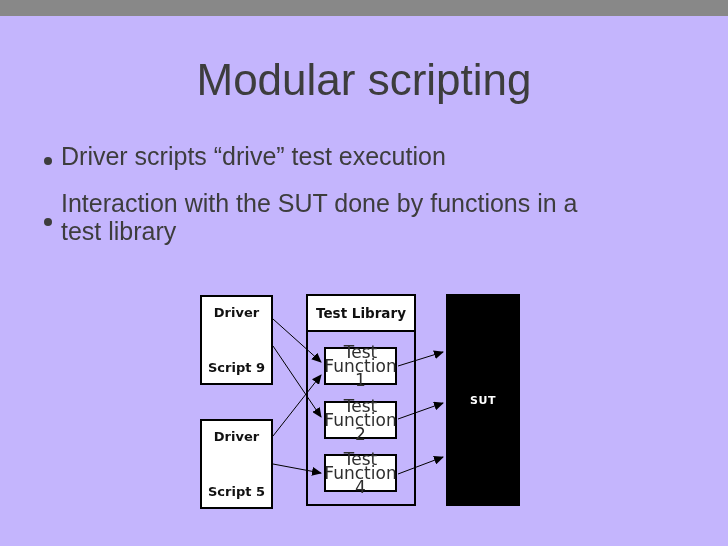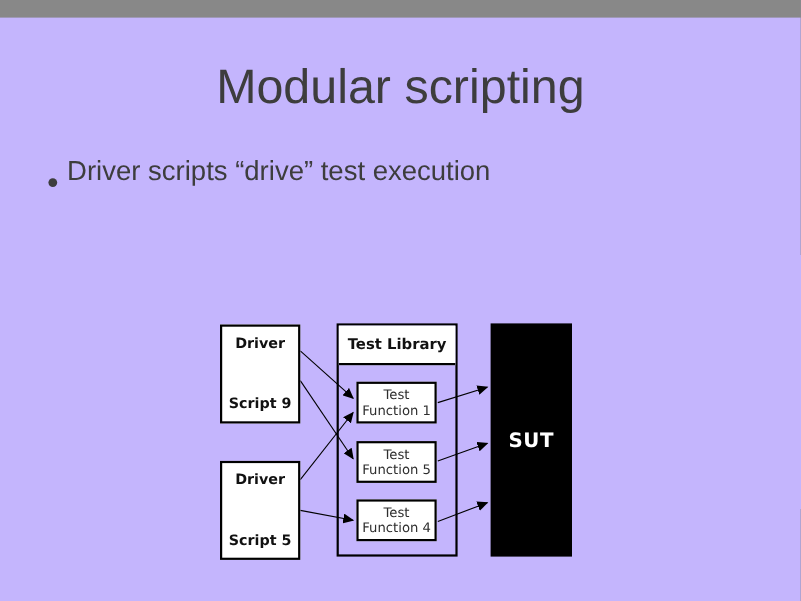--- a/index.html
+++ b/index.html
@@ -21,21 +21,21 @@
     line-height:52px;
     color:#3d3d3d;
   }
   .bullets{
     position:absolute;
     left:40px;top:126px;width:660px;
     color:#3d3d3d;
     font-size:25px;
     line-height:28px;
   }
-  .bullet{display:flex;align-items:flex-end;}
+  .bullet{display:flex;align-items:center;}
   .bullet + .bullet{margin-top:19px;}
   .dot{
     flex:0 0 auto;
     width:8px;height:8px;border-radius:50%;
     background:#3d3d3d;
     margin:10px 9px 0 4px;
   }
   .btext{flex:1 1 auto;}
 
   
@@ -70,49 +70,56 @@
   .lib-header{
     width:100%;height:36px;
     border-bottom:2px solid #000000;
     box-sizing:border-box;
     display:flex;align-items:center;justify-content:center;
     font-weight:bold;font-size:13.5px;color:#111111;
     background:#ffffff;
   }
   .tf{
     width:73px;height:38px;
-    font-size:12px;line-height:14px;
+    font-size:17px;line-height:14px;
     color:#2e2e2e;
     justify-content:center;
   }
   .tf1{left:124px;top:53px;}
   .tf2{left:124px;top:107px;}
   .tf3{left:124px;top:160px;}
   .sut{
     position:absolute;
     left:246px;top:0;width:74px;height:212px;
     background:#000000;
     display:flex;align-items:center;justify-content:center;
-    color:#ffffff;font-weight:bold;font-size:18px;
+    color:#ffffff;font-weight:bold;font-size:11px;
     letter-spacing:0.5px;
     text-align:right;
   }
 </style>
 </head>
 <body>
 
 <div class="slide">
 
   <h1 class="title">Modular scripting</h1>
 
   <div class="bullets">
     <div class="bullet">
       <span class="dot"></span>
       <div class="btext">
         <div>Driver scripts “drive” test execution</div>
+      </div>
+    </div>
+    <div class="bullet">
+      <span class="dot"></span>
+      <div class="btext">
+        <div>Interaction with the SUT done by functions in a</div>
+        <div>test library</div>
       </div>
     </div>
   </div>
 
   <div class="diagram">
 
     <svg class="arrows" viewBox="0 0 321 216" xmlns="http://www.w3.org/2000/svg">
       <defs>
         <marker id="arr" markerUnits="userSpaceOnUse" markerWidth="11" markerHeight="9" refX="9" refY="4.5" orient="auto">
           <path d="M0,0 L10,4.5 L0,9 z" fill="#000000"></path>
@@ -143,21 +150,21 @@
       <div class="lib-header">Test Library</div>
     </div>
 
     <div class="box tf tf1">
       <span>Test</span>
       <span>Function 1</span>
     </div>
 
     <div class="box tf tf2">
       <span>Test</span>
-      <span>Function 5</span>
+      <span>Function 2</span>
     </div>
 
     <div class="box tf tf3">
       <span>Test</span>
       <span>Function 4</span>
     </div>
 
     <div class="sut">
       <span>SUT</span>
     </div>

